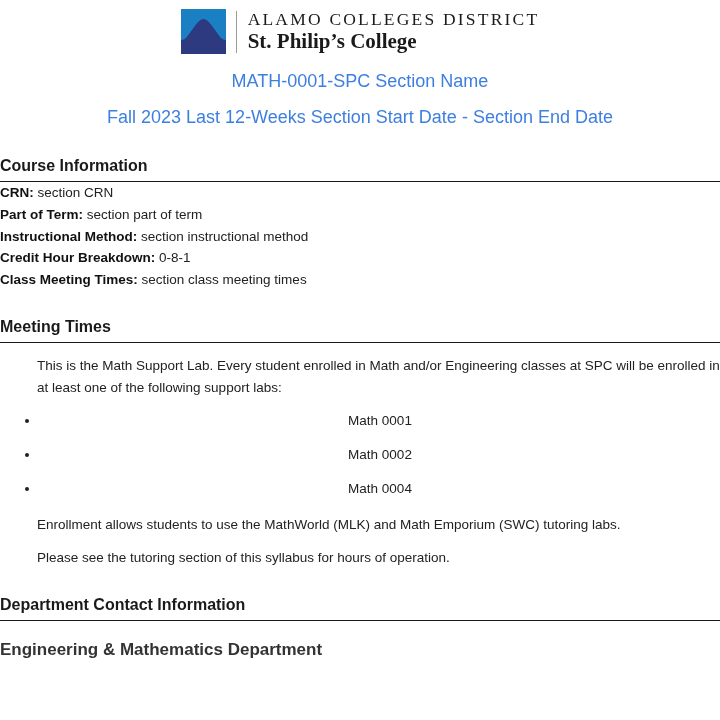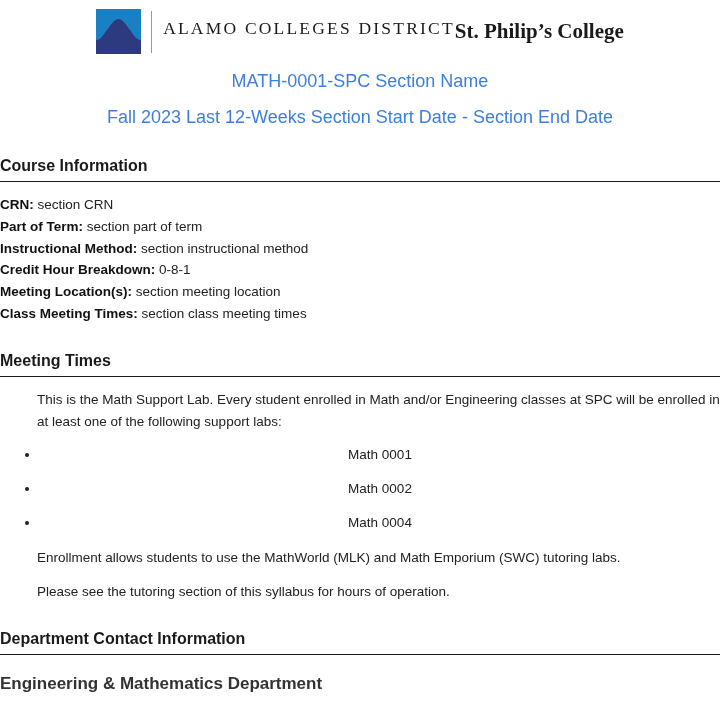--- a/index.html
+++ b/index.html
@@ -45,21 +45,21 @@
   }
   .logo-divider {
     width: 1px;
     height: 42px;
     background: #9a9a9a;
     margin: 0 11px 0 10px;
     flex: none;
   }
   .logo-words {
     display: flex;
-    flex-direction: row;
+    flex-direction: column;
     justify-content: center;
     font-family: "Liberation Serif", serif;
     color: #1a1a1a;
   }
   .logo-district {
     font-size: 17.5px;
     letter-spacing: 2.2px;
     line-height: 1.05;
     white-space: nowrap;
   }
@@ -94,21 +94,21 @@
     font-size: 16px;
     font-weight: bold;
     color: #1a1a1a;
     margin: 26px 0 0 0;
     padding-bottom: 5px;
     border-bottom: 1px solid #1a1a1a;
     line-height: 1.25;
   }
 
   
-  .info-block { margin-top: 12px; }
+  .info-block { }
   .info-row {
     font-size: 13.5px;
     line-height: 1.62;
     color: #222222;
   }
   .info-label { font-weight: bold; color: #111111; }
   .info-value { font-weight: normal; }
 
   
   .para {
@@ -174,24 +174,20 @@
     </div>
     <div class="info-row">
       <span class="info-label">Instructional Method:</span>
       <span class="info-value">section instructional method</span>
     </div>
     <div class="info-row">
       <span class="info-label">Credit Hour Breakdown:</span>
       <span class="info-value">0-8-1</span>
     </div>
     <div class="info-row">
-      <span class="info-label">Meeting Location(s):</span>
-      <span class="info-value">section meeting location</span>
-    </div>
-    <div class="info-row">
       <span class="info-label">Class Meeting Times:</span>
       <span class="info-value">section class meeting times</span>
     </div>
   </div>
 
   <h2 class="section-head">Meeting Times</h2>
   <p class="para">This is the Math Support Lab.  Every student enrolled in Math and/or Engineering classes at SPC will be enrolled in at least one of the following support labs:</p>
   <ul class="bullets">
     <li>Math 0001</li>
     <li>Math 0002</li>

